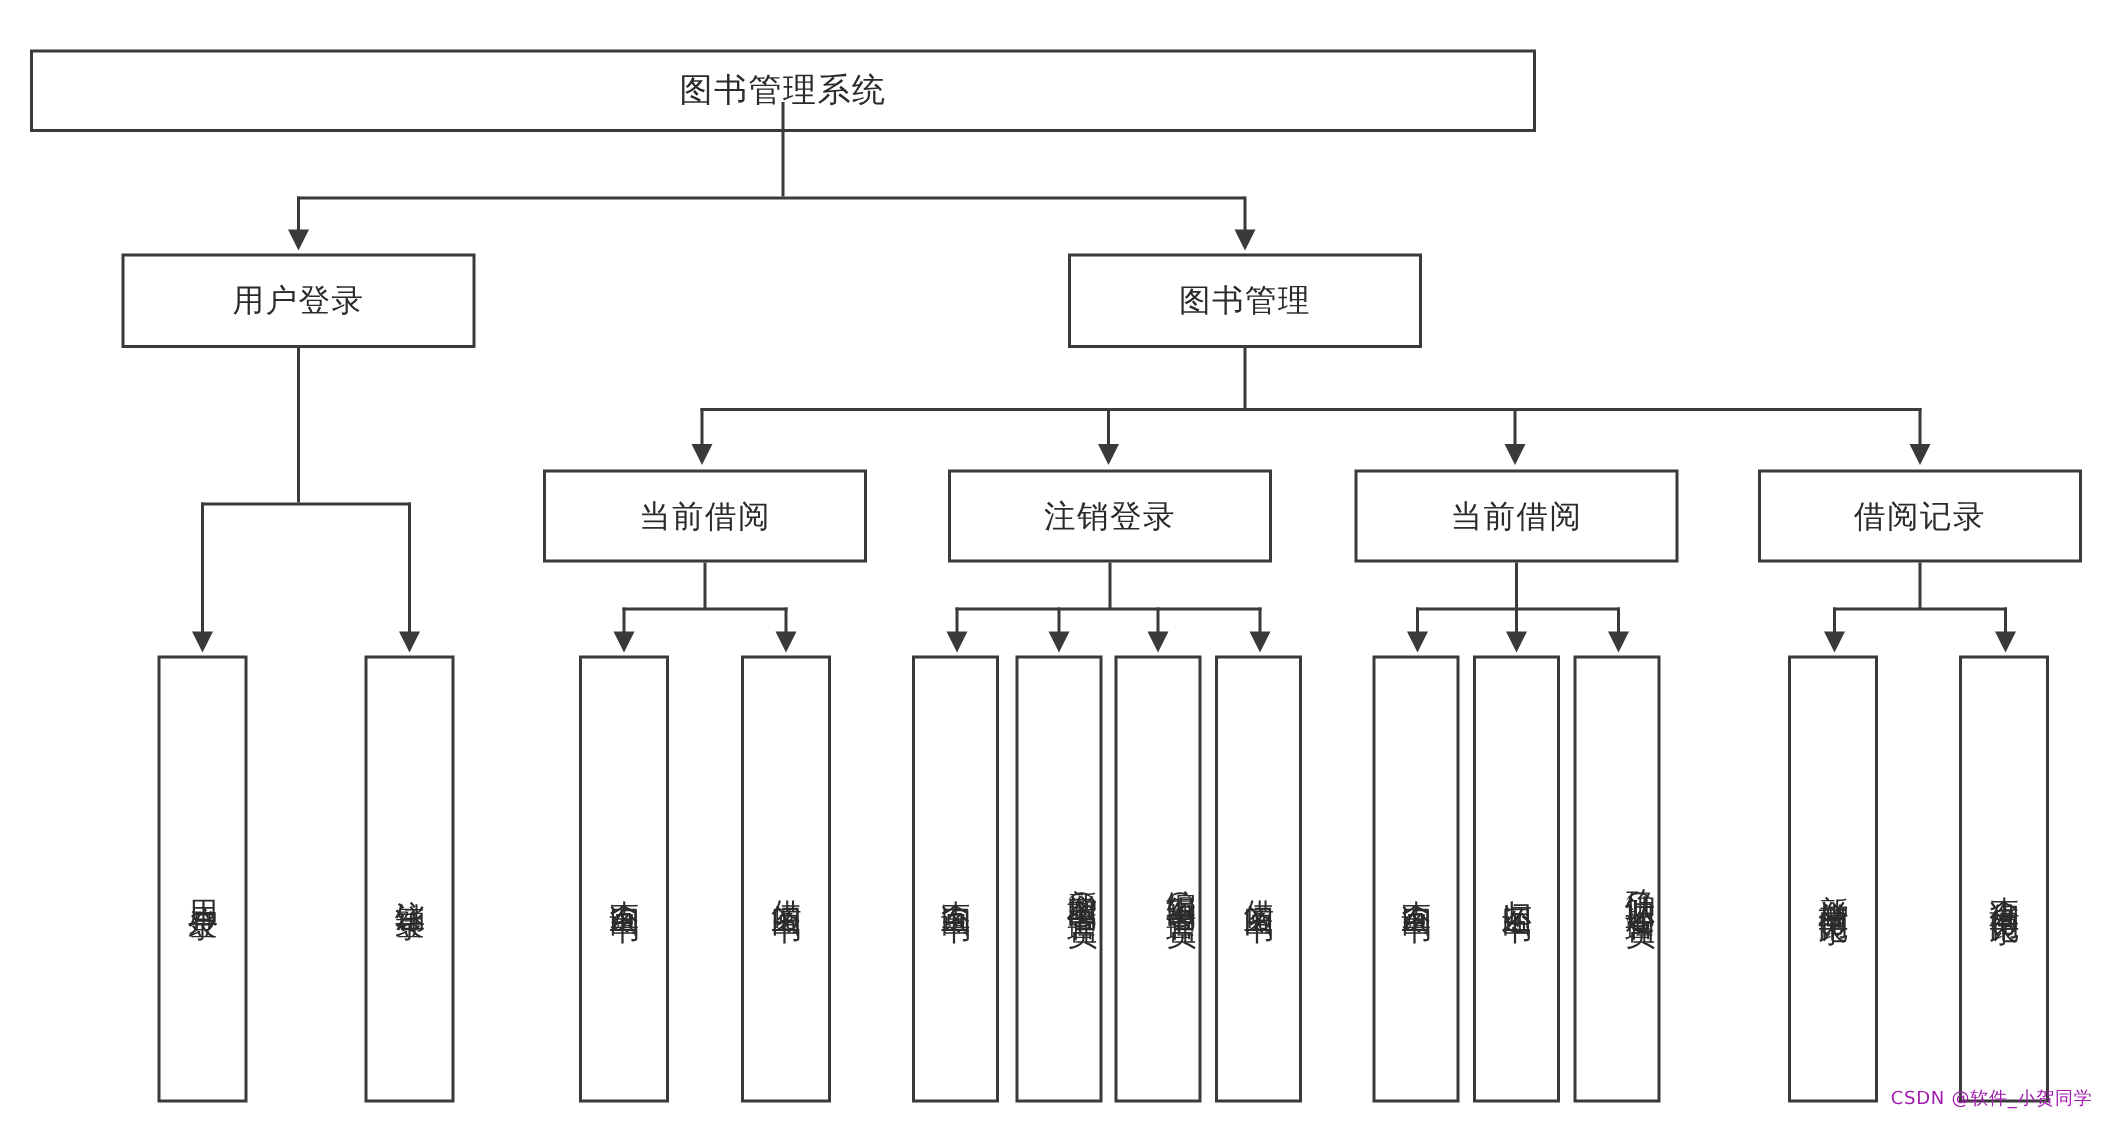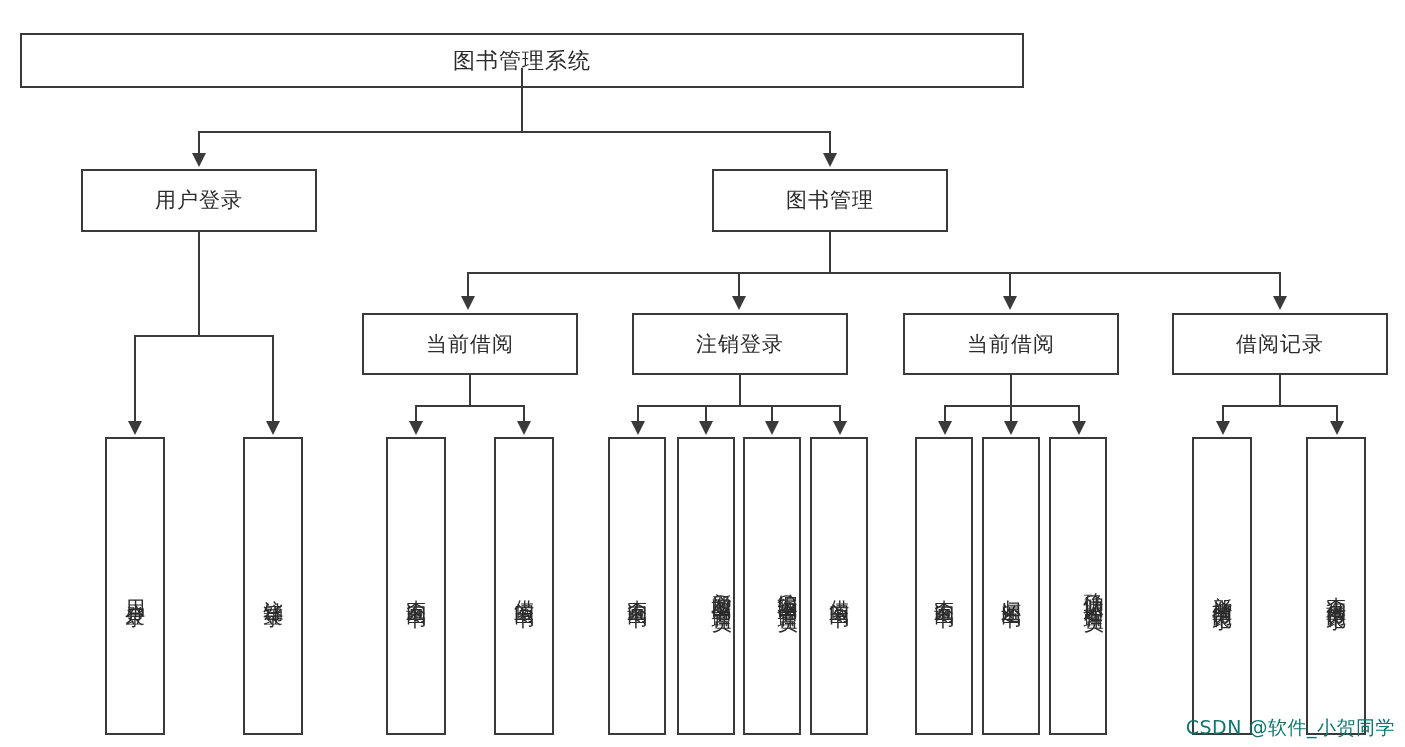--- a/index.html
+++ b/index.html
@@ -66,22 +66,22 @@
     height: 0;
     border-left: 7px solid transparent;
     border-right: 7px solid transparent;
     border-top: 14px solid #3a3a3a;
   }
   
   .watermark {
     position: absolute;
     right: 10px;
     bottom: 6px;
-    font-size: 19px;
-    color: #0f766e;
+    font-size: 12px;
+    color: #a21caf;
     white-space: nowrap;
     letter-spacing: 0.5px;
   }
 </style>
 </head>
 <body>
 
 <div id="canvas">
 
   <div class="node h root" style="left:20px; top:13px; width:1004px; height:55px;margin-top:20px;">图书管理系统</div>

